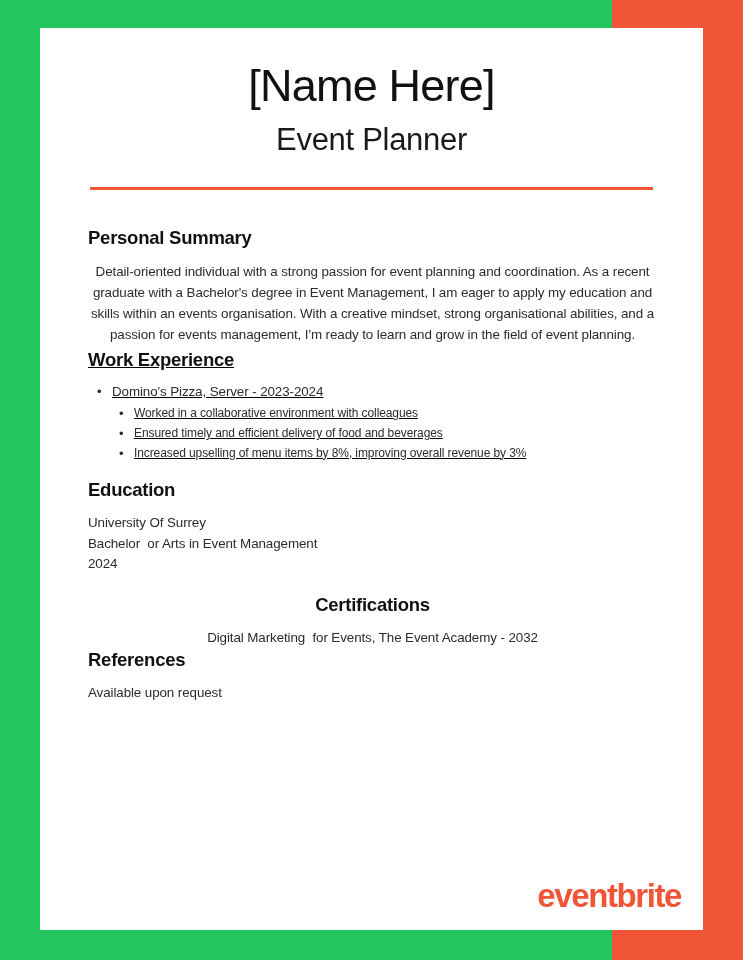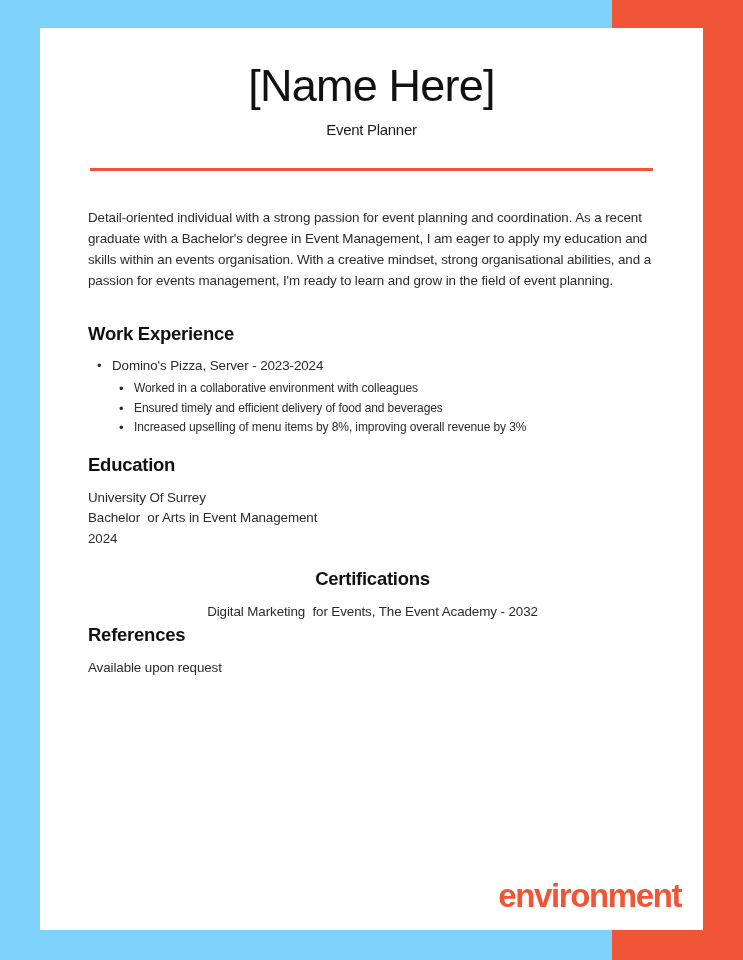--- a/index.html
+++ b/index.html
@@ -11,21 +11,21 @@
     height: 960px;
     background: #F05537;
     font-family: "Liberation Sans", sans-serif;
     overflow: hidden;
   }
   .page-frame {
     position: absolute;
     left: 0; top: 0;
     width: 612px;
     height: 960px;
-    background: #7dd3fc;
+    background: #22c55e;
   }
   .resume-card {
     position: absolute;
     left: 40px;
     top: 28px;
     width: 663px;
     height: 902px;
     background: #ffffff;
     box-sizing: border-box;
     padding: 0;
@@ -36,21 +36,21 @@
   }
   .candidate-name {
     font-size: 45px;
     font-weight: 500;
     letter-spacing: -0.8px;
     color: #111111;
     line-height: 1.08;
     margin: 0;
   }
   .candidate-role {
-    font-size: 15px;
+    font-size: 31px;
     font-weight: 500;
     color: #1a1a1a;
     letter-spacing: -0.3px;
     margin: 10px 0 0 0;
     line-height: 1.2;
   }
   .header-divider {
     width: 563px;
     height: 3px;
     background: #F05537;
@@ -64,32 +64,33 @@
   }
   .section-heading {
     font-size: 18.5px;
     font-weight: 600;
     color: #111111;
     letter-spacing: -0.25px;
     margin: 0;
     line-height: 1.25;
   }
   .sec-summary { margin-top: 36px; }
-  .sec-work { margin-top: 31px; }
+  .sec-work { margin-top: 2px; text-decoration: underline; }
   .sec-skills { margin-top: 16px; }
   .sec-education { margin-top: 16px; }
   .sec-certifications { margin-top: 18px; text-align: center; }
   .sec-references { }
 
   .summary-text {
     font-size: 13.4px;
     color: #2b2b2b;
     line-height: 1.58;
     margin: 12px 0 0 0;
     letter-spacing: -0.1px;
+    text-align: center;
   }
   ul.bullet-list {
     list-style: none;
     margin: 11px 0 0 0;
     padding: 0;
   }
   ul.bullet-list > li {
     position: relative;
     padding-left: 24px;
     font-size: 13.4px;
@@ -162,20 +163,21 @@
 
     <div class="resume-header">
       <h1 class="candidate-name">[Name Here]</h1>
       <p class="candidate-role">Event Planner</p>
       <div class="header-divider"></div>
     </div>
 
     <div class="resume-body">
 
       <section class="section sec-summary">
+        <h2 class="section-heading">Personal Summary</h2>
         <p class="summary-text">Detail-oriented individual with a strong passion for event planning and coordination. As a recent graduate with a Bachelor's degree in Event Management, I am eager to apply my education and skills within an events organisation. With a creative mindset, strong organisational abilities, and a passion for events management, I'm ready to learn and grow in the field of event planning.</p>
       </section>
 
       <section class="section sec-work">
         <h2 class="section-heading">Work Experience</h2>
         <ul class="bullet-list">
           <li>
             <span>Domino's Pizza, Server - 2023-2024</span>
             <ul class="sub-bullet-list">
               <li>Worked in a collaborative environment with colleagues</li>
@@ -206,17 +208,17 @@
       <section class="section sec-references">
         <h2 class="section-heading">References</h2>
         <div class="plain-lines">
           <div class="plain-line">Available upon request</div>
         </div>
       </section>
 
     </div>
 
     <div class="brand-footer">
-      <span class="brand-wordmark">environment</span>
+      <span class="brand-wordmark">eventbrite</span>
     </div>
 
   </div>
 </div>
 
 </body></html>

